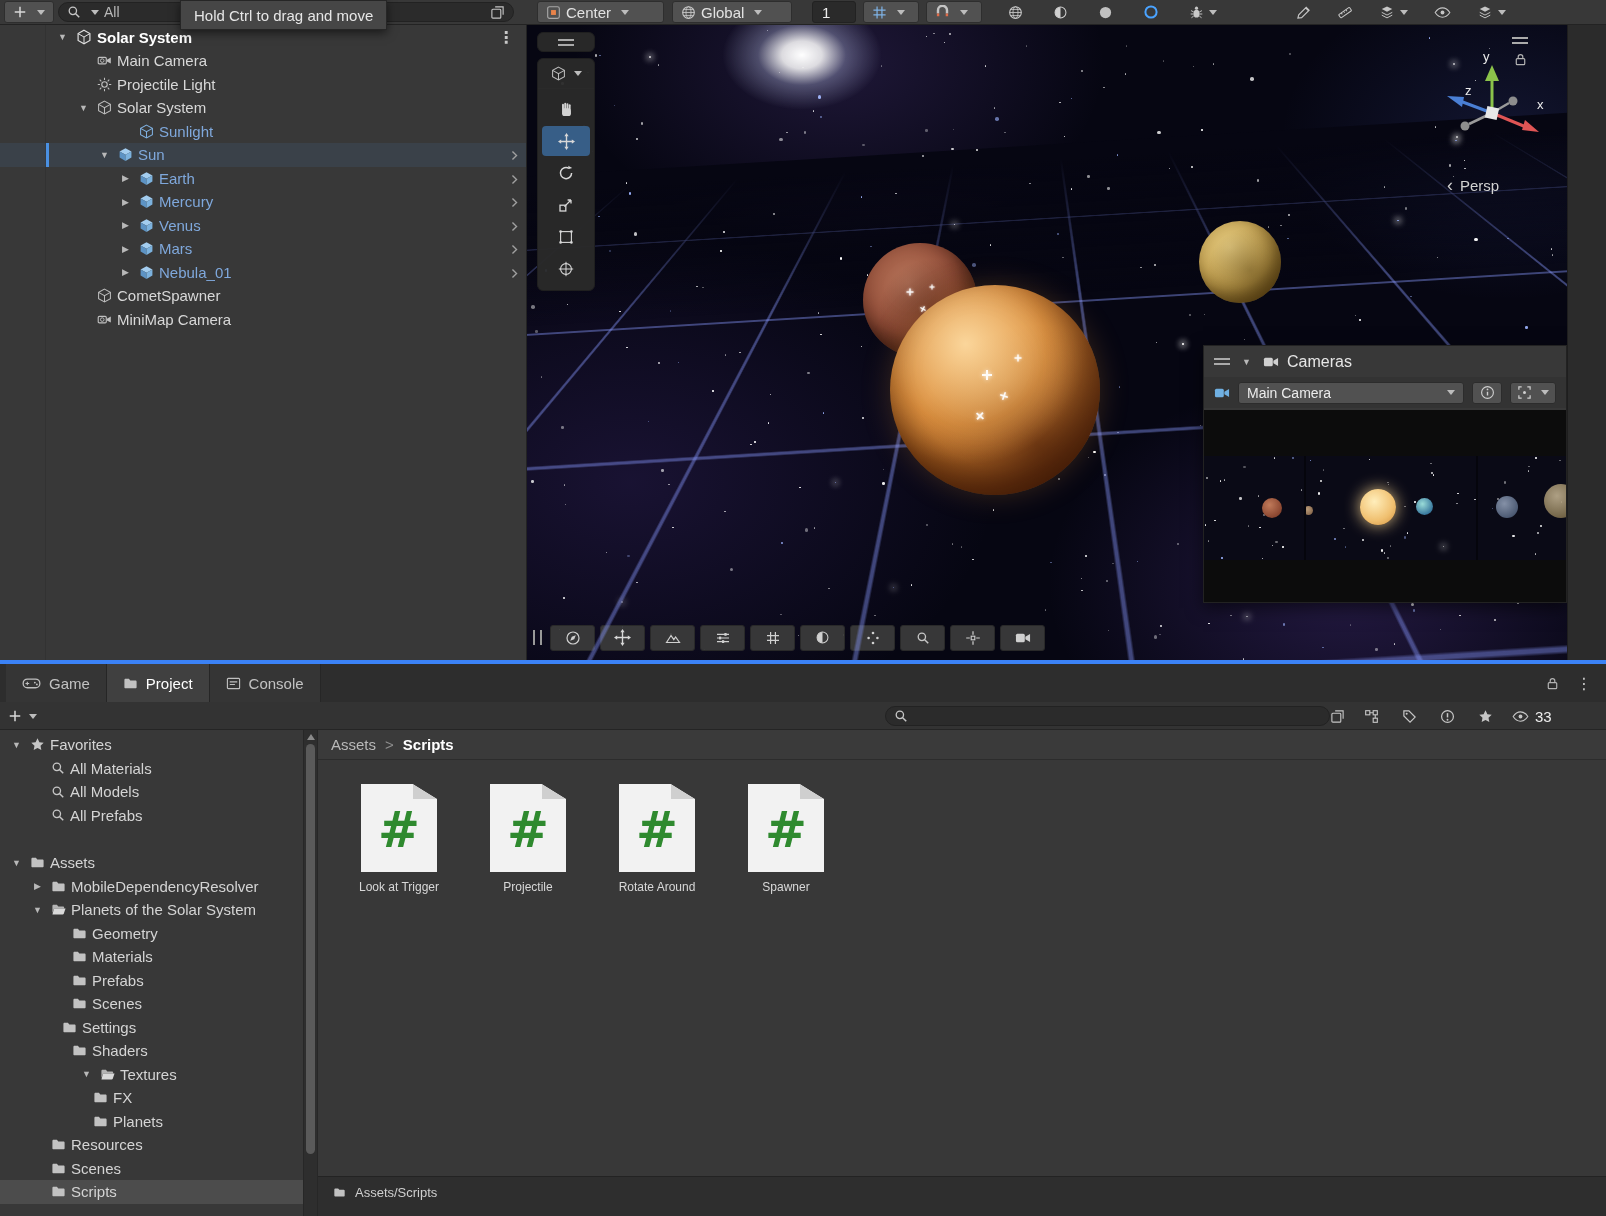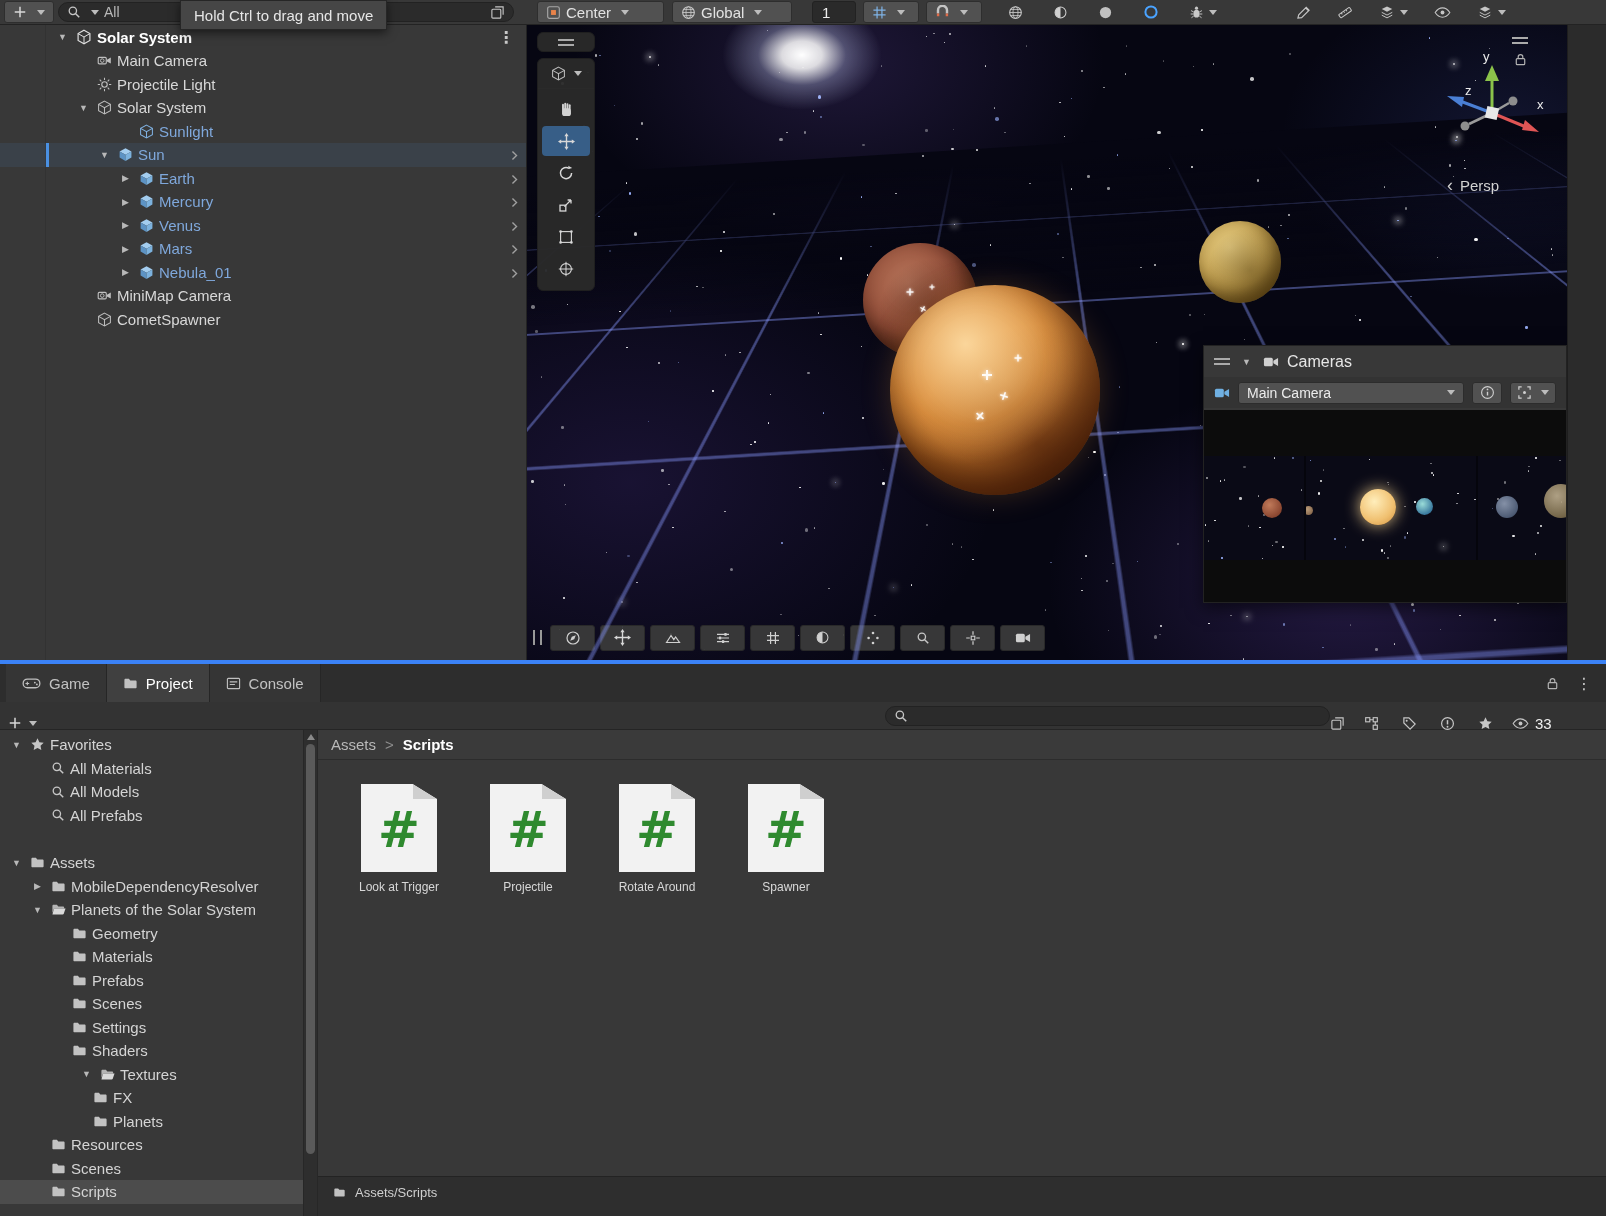--- a/index.html
+++ b/index.html
@@ -138,21 +138,21 @@
             border-top:4px solid #3b82f6; }
   .tabbar { position:absolute; left:0; top:0; width:100%; height:38px; background:#2d2d2d;
             display:flex; align-items:center; padding-left:6px; }
   .tab { height:38px; display:flex; align-items:center; gap:8px; padding:0 16px;
          background:#353535; color:#c2c2c2; border-right:1px solid #262626; cursor:pointer; }
   .tab.active { background:#404040; color:#fff; }
   .tabbar-right { position:absolute; right:14px; top:0; height:38px; display:flex;
                   align-items:center; gap:18px; }
   .ptoolbar { position:absolute; left:0; top:38px; width:100%; height:28px; background:#333;
               border-bottom:1px solid #252525; }
-  .pt-abs { position:absolute; top:10px; height:22px; display:flex; align-items:center; }
+  .pt-abs { position:absolute; top:3px; height:22px; display:flex; align-items:center; }
   .p-search { left:885px; width:445px; top:4px; height:20px; background:#2b2b2b; border:1px solid #222;
               border-radius:10px; padding:0 8px; gap:5px; }
   .ptree { position:absolute; left:0; top:66px; width:303px; bottom:0; background:#383838;
            overflow:hidden; padding-top:3px; }
   .trow { height:23.5px; display:flex; align-items:center; gap:5px; white-space:nowrap; }
   .trow.sel { background:#4c4c4c; }
   .tree-gap { height:24px; }
   .pscroll { position:absolute; left:303px; top:66px; width:14px; bottom:0; background:#2e2e2e;
              border-left:1px solid #272727; }
   .pscroll::before { content:""; position:absolute; top:4px; left:3px; width:0; height:0;
@@ -473,36 +473,36 @@
           </span>
           <span class="lbl prefab">Nebula_01</span>
           <span class="prefab-arrow"><svg width="13" height="13" viewBox="0 0 16 16">
               <path d="M5.5 3l5 5-5 5" fill="none" stroke="#a0a0a0" stroke-width="1.7"></path>
             </svg></span>
         </div>
         <div class="hrow" style="padding-left: 75px;">
           <span class="tri "></span>
           <span class="icon">
             <svg width="15" height="15" viewBox="0 0 16 16">
+              <path d="M8 1.2 14.3 4.7v6.6L8 14.8 1.7 11.3V4.7z" fill="none" stroke="#bdbdbd" stroke-width="1.1"></path>
+              <path d="M1.7 4.7 8 8.2l6.3-3.5M8 8.2v6.6" fill="none" stroke="#bdbdbd" stroke-width="1.1"></path>
+            </svg>
+          </span>
+          <span class="lbl ">CometSpawner</span>
+        </div>
+        <div class="hrow" style="padding-left: 75px;">
+          <span class="tri "></span>
+          <span class="icon">
+            <svg width="15" height="15" viewBox="0 0 16 16">
               <rect x="1.3" y="4.6" width="8.6" height="7" rx="1.2" fill="none" stroke="#c0c0c0" stroke-width="1.2"></rect>
               <circle cx="5.6" cy="8.1" r="1.9" fill="none" stroke="#c0c0c0" stroke-width="1"></circle>
               <path d="M10.6 7.2l4.1-2.3v6.4l-4.1-2.3z" fill="#c0c0c0"></path>
             </svg>
           </span>
           <span class="lbl ">MiniMap Camera</span>
-        </div>
-        <div class="hrow" style="padding-left: 75px;">
-          <span class="tri "></span>
-          <span class="icon">
-            <svg width="15" height="15" viewBox="0 0 16 16">
-              <path d="M8 1.2 14.3 4.7v6.6L8 14.8 1.7 11.3V4.7z" fill="none" stroke="#bdbdbd" stroke-width="1.1"></path>
-              <path d="M1.7 4.7 8 8.2l6.3-3.5M8 8.2v6.6" fill="none" stroke="#bdbdbd" stroke-width="1.1"></path>
-            </svg>
-          </span>
-          <span class="lbl ">CometSpawner</span>
         </div>
       </div>
   </div>
 
   <div class="scene">
     <div class="grid-wrap">
       <div class="grid"></div>
       <div class="horizon-fade"></div>
     </div>
     <div class="stars">
@@ -1348,21 +1348,21 @@
         </div>
         <div class="trow" style="padding-left: 50px;">
           <span class="tri "></span>
           <span class="icon">
             <svg width="15" height="15" viewBox="0 0 16 16">
               <path d="M1.5 4.2c0-.7.5-1.2 1.2-1.2h3.6l1.5 1.7h5.5c.7 0 1.2.5 1.2 1.2v6c0 .7-.5 1.2-1.2 1.2H2.7c-.7 0-1.2-.5-1.2-1.2z" fill="#c2c2c2"></path>
             </svg>
           </span>
           <span class="lbl">Scenes</span>
         </div>
-        <div class="trow" style="padding-left: 50px;">
+        <div class="trow" style="padding-left: 40px;">
           <span class="tri "></span>
           <span class="icon">
             <svg width="15" height="15" viewBox="0 0 16 16">
               <path d="M1.5 4.2c0-.7.5-1.2 1.2-1.2h3.6l1.5 1.7h5.5c.7 0 1.2.5 1.2 1.2v6c0 .7-.5 1.2-1.2 1.2H2.7c-.7 0-1.2-.5-1.2-1.2z" fill="#c2c2c2"></path>
             </svg>
           </span>
           <span class="lbl">Settings</span>
         </div>
         <div class="trow" style="padding-left: 50px;">
           <span class="tri "></span>

